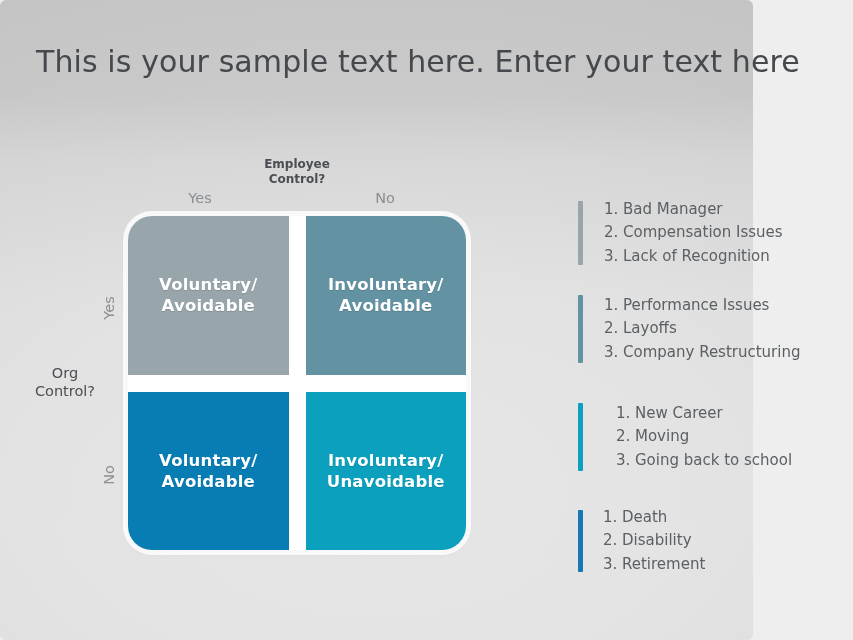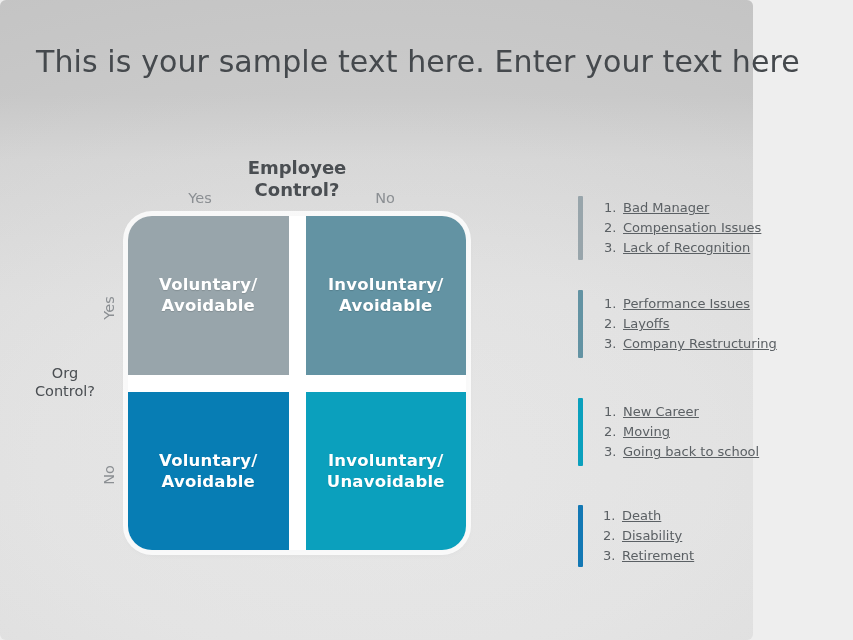--- a/index.html
+++ b/index.html
@@ -73,21 +73,21 @@
   }
   .quad .qlabel { white-space: pre-line; }
 
   
   #employee-control {
     position: absolute;
     left: 214px;
     top: 157px;
     width: 166px;
     text-align: center;
-    font-size: 18px;
+    font-size: 12px;
     font-weight: bold;
     color: #4a4e52;
     line-height: 1.24;
     white-space: pre-line;
   }
   #col-yes {
     position: absolute;
     left: 159px;
     top: 190px;
     width: 82px;
@@ -146,25 +146,24 @@
     width: 5px;
     border-radius: 1px;
     flex: 0 0 auto;
   }
   .items {
     margin-left: 0;
     padding-left: 0;
     list-style: none;
   }
   .items li {
-    font-size: 13px;
+    font-size: 15px;
     color: #5b6064;
     line-height: 1.555;
     white-space: nowrap;
-    text-decoration: underline;
   }
   .num { display: inline-block; width: 19px; }
 </style>
 </head>
 <body>
 
 <div id="slide">
 
   <div id="title">This is your sample text here. Enter your text here</div>
 
@@ -211,21 +210,21 @@
       <div class="list-block" style="top: 104px;">
         <div class="bar" style="background: rgb(99, 147, 163); height: 68px;"></div>
         <ul class="items" style="margin-left: 21px;">
           <li><span class="num">1.</span><span>Performance Issues</span></li>
           <li><span class="num">2.</span><span>Layoffs</span></li>
           <li><span class="num">3.</span><span>Company Restructuring</span></li>
         </ul>
       </div>
       <div class="list-block" style="top: 212px;">
         <div class="bar" style="background: rgb(11, 160, 189); height: 68px;"></div>
-        <ul class="items" style="margin-left: 21px;">
+        <ul class="items" style="margin-left: 33px;">
           <li><span class="num">1.</span><span>New Career</span></li>
           <li><span class="num">2.</span><span>Moving</span></li>
           <li><span class="num">3.</span><span>Going back to school</span></li>
         </ul>
       </div>
       <div class="list-block" style="top: 316px;">
         <div class="bar" style="background: rgb(19, 120, 180); height: 62px;"></div>
         <ul class="items" style="margin-left: 20px;">
           <li><span class="num">1.</span><span>Death</span></li>
           <li><span class="num">2.</span><span>Disability</span></li>

